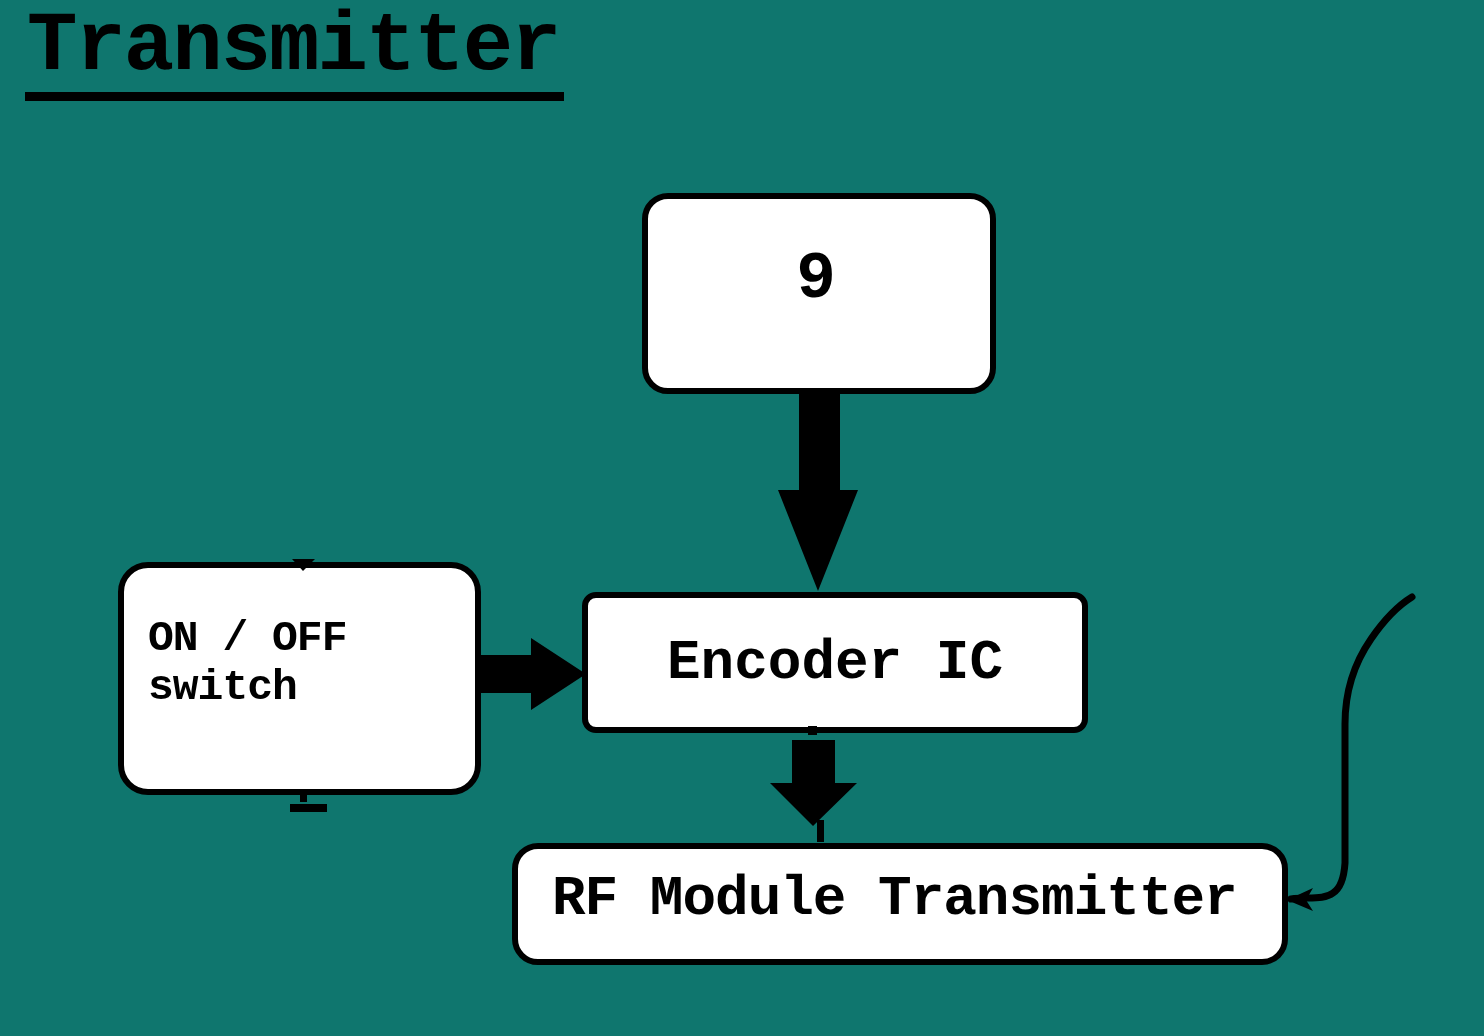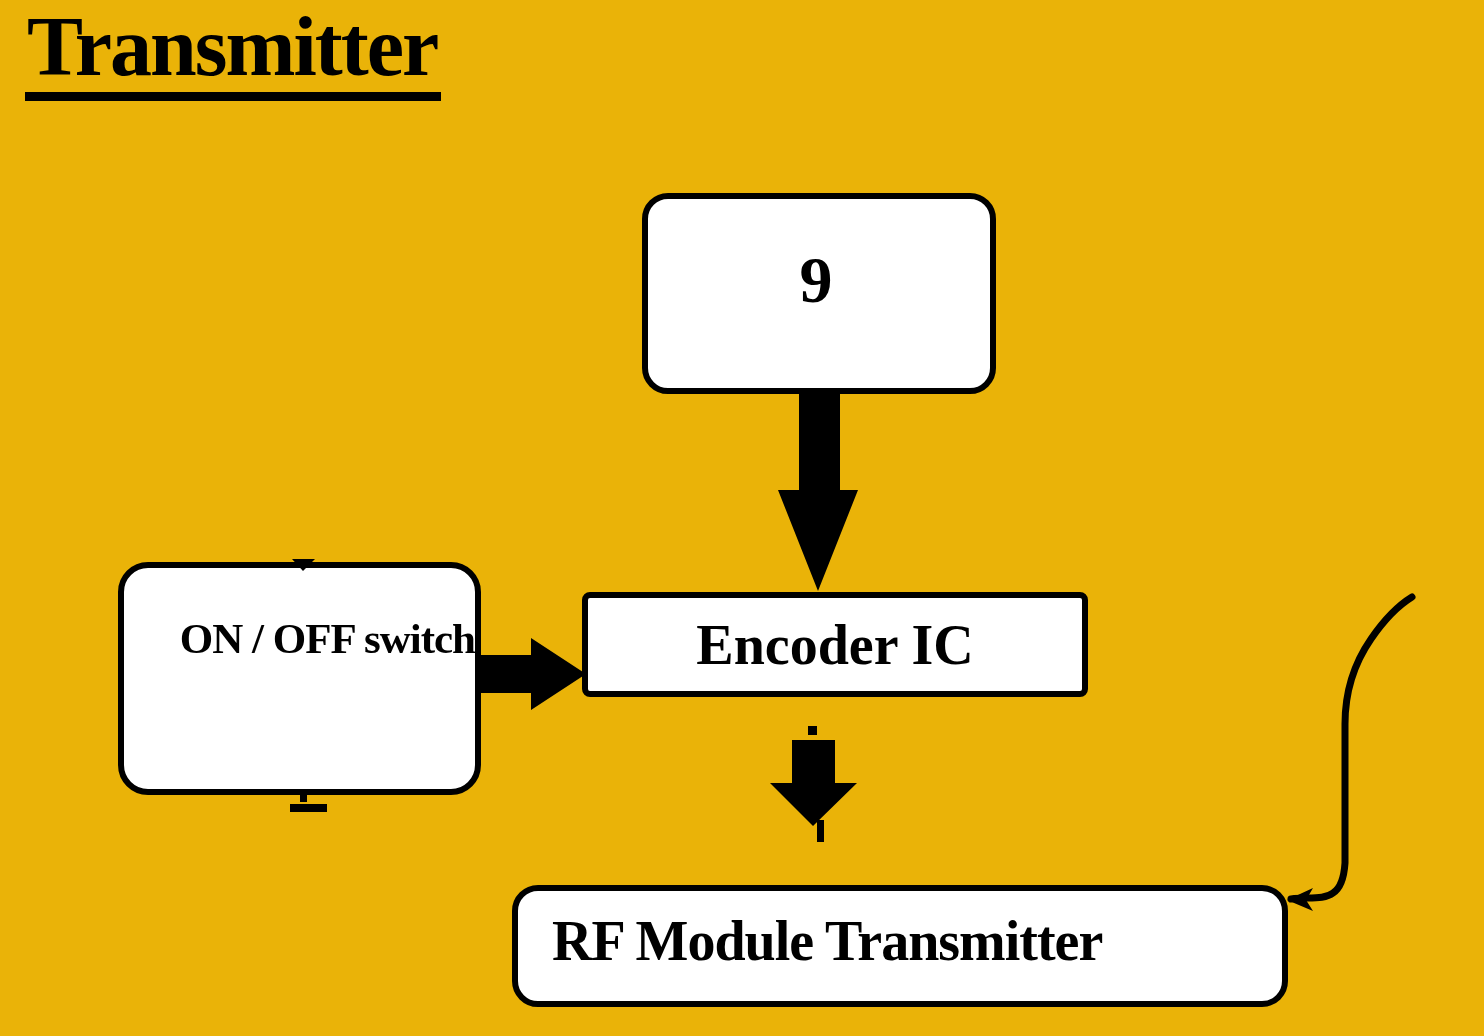--- a/index.html
+++ b/index.html
@@ -4,23 +4,23 @@
 <style>
   html, body {
     margin: 0;
     padding: 0;
     background: #ffffff;
   }
   #canvas {
     position: relative;
     width: 1484px;
     height: 1036px;
-    background: #eab308;
+    background: #0f766e;
     overflow: hidden;
-    font-family: Liberation Serif, serif;
+    font-family: Liberation Mono, monospace;
     color: #000;
   }
   #diagram-title {
     position: absolute;
     left: 25px;
     top: 2px;
     margin: 0;
     font-size: 84px;
     font-weight: bold;
     letter-spacing: -2px;
@@ -49,41 +49,40 @@
   #node-battery .lead-digit {
     font-size: 66px;
     margin-right: 6px;
     line-height: 1;
   }
   #node-switch {
     left: 118px; top: 562px;
     width: 363px; height: 233px;
     border-radius: 30px;
     align-items: flex-start;
-    padding: 46px 0 0 32px;
+    padding: 46px 0 0 24px;
     font-size: 43px;
     letter-spacing: -1px;
     justify-content: flex-end;
   }
   #node-encoder {
     left: 582px; top: 592px;
-    width: 506px; height: 105px;
-    border-radius: 8px;
+    width: 506px; height: 141px;
+    border-radius: 14px;
     justify-content: center;
     font-size: 56px;
   }
   #node-rf {
     left: 512px; top: 843px;
     width: 776px; height: 122px;
     border-radius: 26px;
     padding-left: 34px;
     padding-bottom: 10px;
     font-size: 56px;
     letter-spacing: -1px;
-    margin-top: 42px;
   }
   #connector-layer {
     position: absolute;
     left: 0; top: 0;
     width: 1484px;
     height: 1036px;
     pointer-events: none;
   }
   .ink { fill: #000000; }
 </style>

